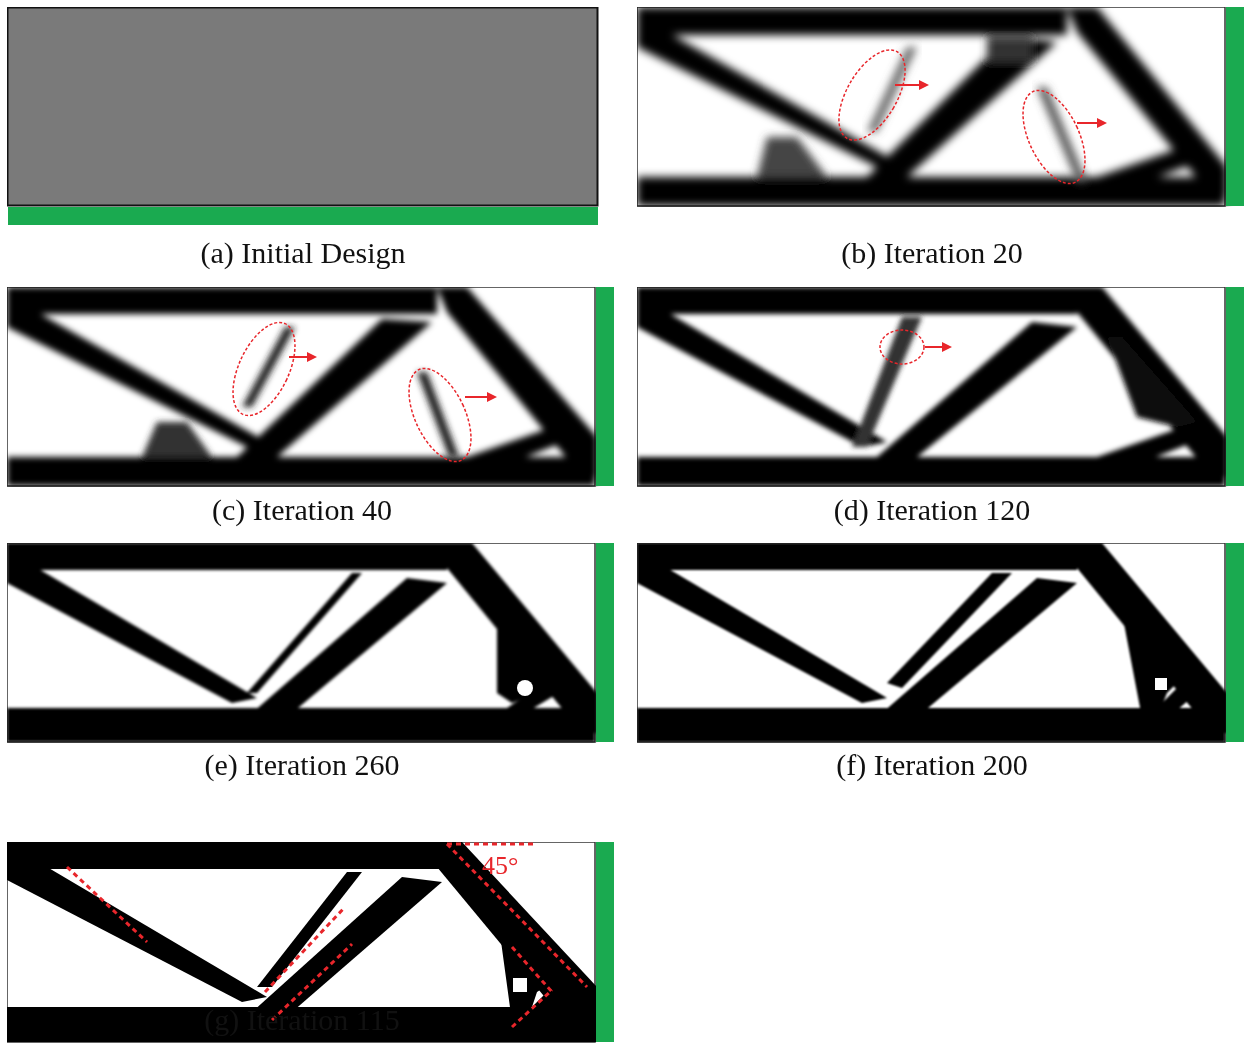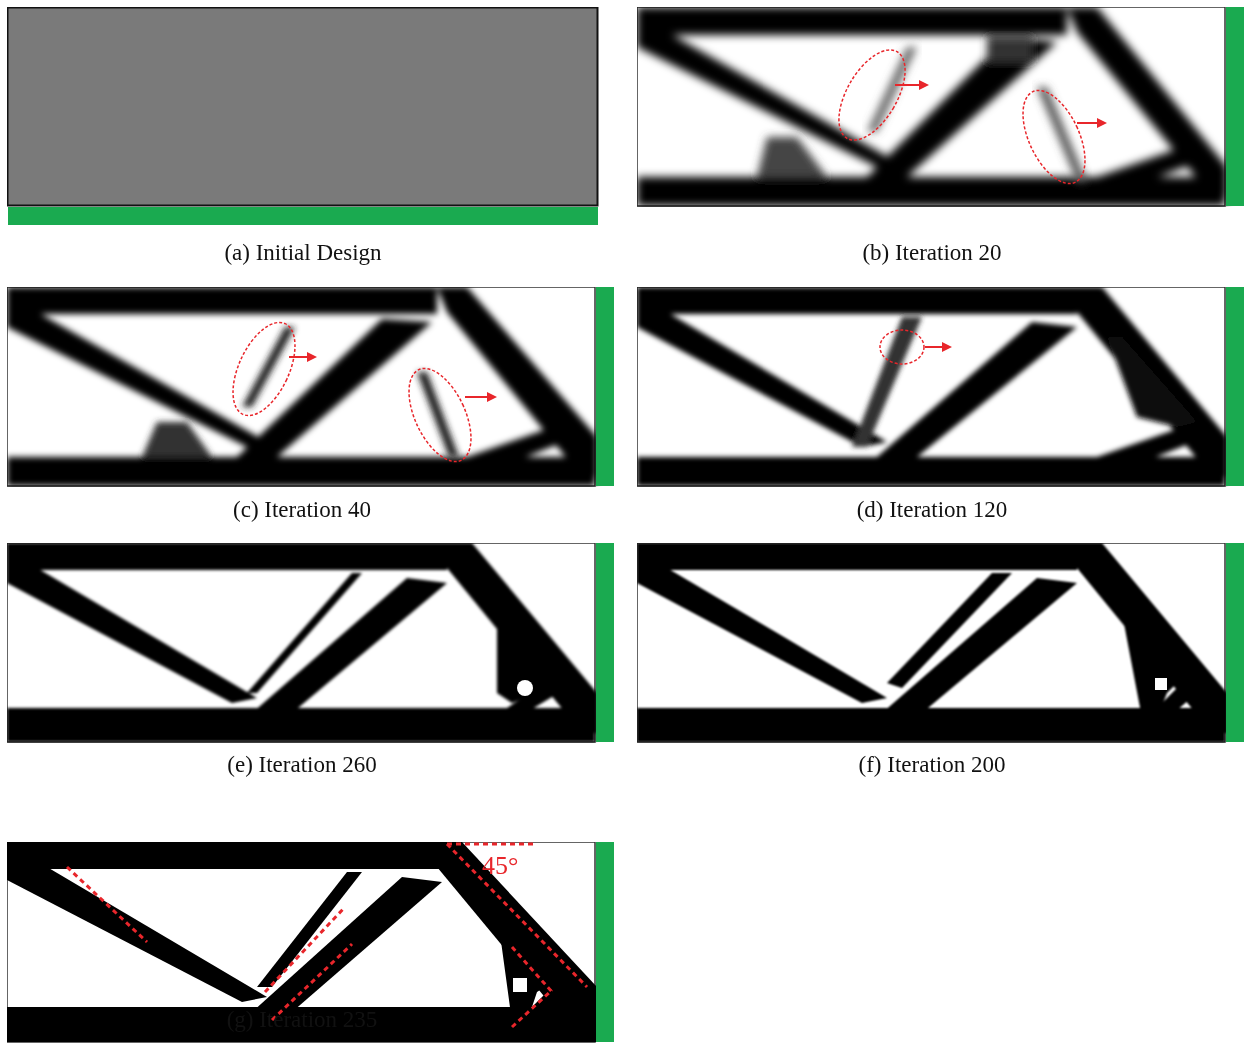--- a/index.html
+++ b/index.html
@@ -1,20 +1,20 @@
 <!DOCTYPE html>
 <html><head>
 <meta charset="utf-8">
 <style>
   html, body { margin: 0; padding: 0; background: #ffffff; }
   body { width: 1250px; height: 1048px; position: relative; overflow: hidden;
          font-family: "Liberation Serif", "DejaVu Serif", serif; }
   .panel { position: absolute; }
   .panel svg { position: absolute; left: 0; top: 0; display: block; }
-  .caption { position: absolute; text-align: center; font-size: 23px; color: #111;
+  .caption { position: absolute; text-align: center; font-size: 30px; color: #111;
              font-family: "Liberation Serif", "DejaVu Serif", serif; white-space: nowrap;
              line-height: 40px; }
 </style>
 </head>
 <body>
 
 <div class="panel" style="left:7px;top:7px;width:592px;height:218px;">
   <svg width="592" height="218">
     <rect x="0.5" y="0.5" width="590" height="198" fill="#7a7a7a" stroke="#111" stroke-width="2"></rect>
     <rect x="1" y="200" width="590" height="18" fill="#1aaa50"></rect>
@@ -177,13 +177,13 @@
       <line x1="60" y1="25" x2="140" y2="100"></line>
       <line x1="258" y1="150" x2="338" y2="65"></line>
       <line x1="265" y1="178" x2="345" y2="102"></line>
       <line x1="505" y1="105" x2="545" y2="150"></line>
       <line x1="505" y1="185" x2="545" y2="148"></line>
     </g>
     <text x="475" y="32" fill="#e8262b" font-size="26" font-family="Liberation Serif, DejaVu Serif, serif">45°</text>
     <rect x="589" y="0" width="18" height="200" fill="#1aaa50"></rect>
   </svg>
 </div>
-<div class="caption" style="left:7px;top:1000px;width:590px;">(g) Iteration 235</div>
+<div class="caption" style="left:7px;top:1000px;width:590px;">(g) Iteration 115</div>
 
 </body></html>

